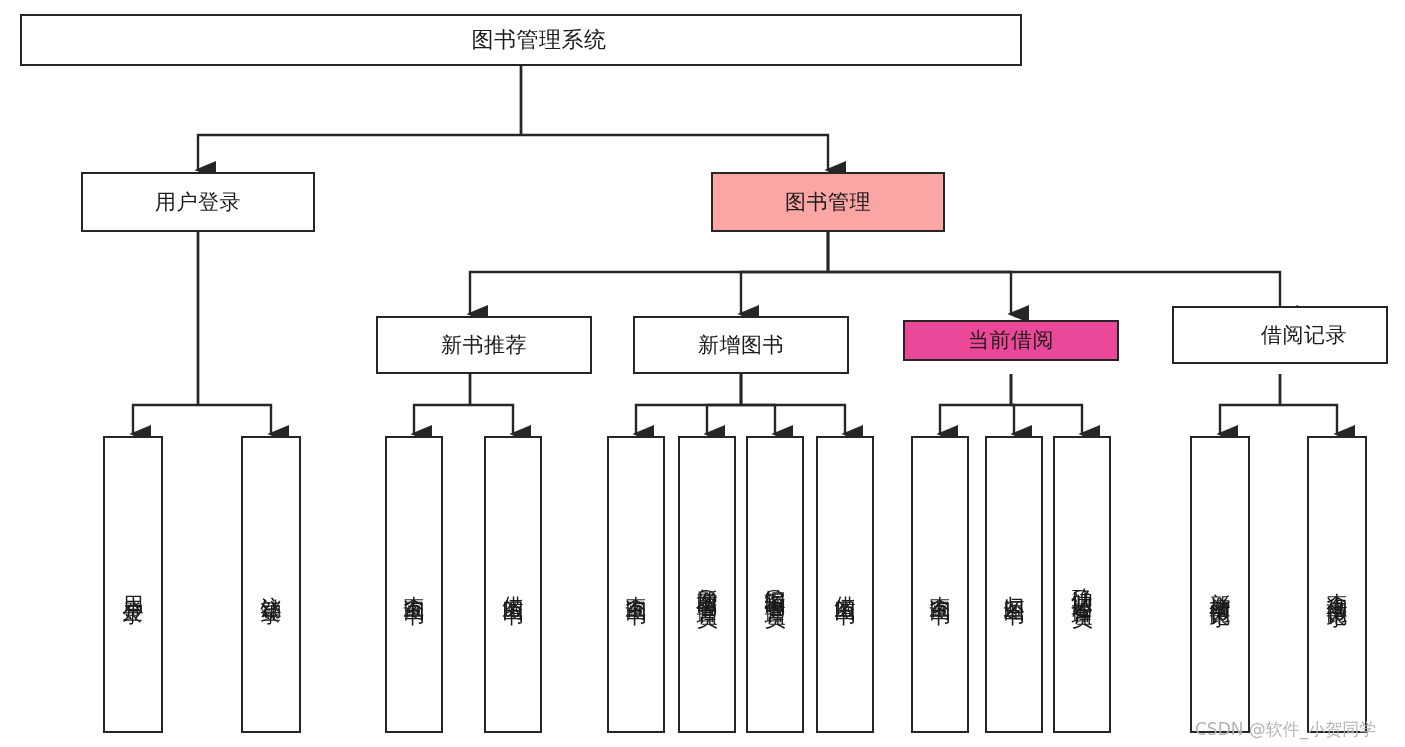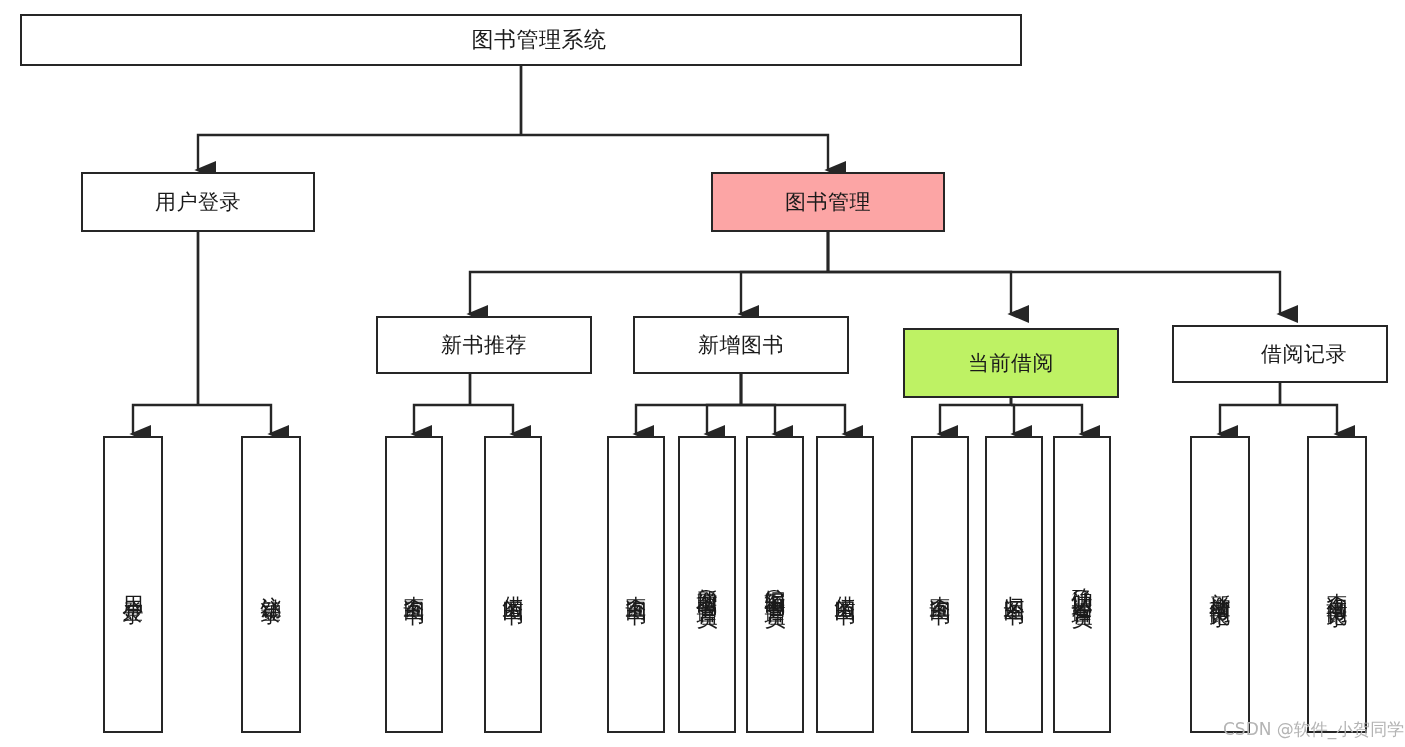--- a/index.html
+++ b/index.html
@@ -129,24 +129,24 @@
       </div>
       <div class="node horiz" style="left: 711px; top: 172px; width: 234px; height: 60px; border-color: rgb(38, 38, 38); background: #fca5a5;">
         <span class="label">图书管理</span>
       </div>
       <div class="node horiz" style="left: 376px; top: 316px; width: 216px; height: 58px; border-color: rgb(38, 38, 38); background: rgb(255, 255, 255);">
         <span class="label">新书推荐</span>
       </div>
       <div class="node horiz" style="left: 633px; top: 316px; width: 216px; height: 58px; border-color: rgb(38, 38, 38); background: rgb(255, 255, 255);">
         <span class="label">新增图书</span>
       </div>
-      <div class="node horiz" style="left: 903px; top: 328px; width: 216px; height: 70px; border-color: rgb(38, 38, 38); background: #bef264;">
+      <div class="node horiz" style="left: 903px; top: 320px; width: 216px; height: 41px; border-color: rgb(38, 38, 38); background: #ec4899;">
         <span class="label">当前借阅</span>
       </div>
-      <div class="node horiz" style="left: 1172px; top: 325px; width: 216px; height: 58px; border-color: rgb(38, 38, 38); background: rgb(255, 255, 255); padding-left: 48px;">
+      <div class="node horiz" style="left: 1172px; top: 306px; width: 216px; height: 58px; border-color: rgb(38, 38, 38); background: rgb(255, 255, 255); padding-left: 48px;">
         <span class="label">借阅记录</span>
       </div>
       <div class="node vert" style="left: 103px; top: 436px; width: 60px; height: 297px; border-color: rgb(38, 38, 38); background: rgb(255, 255, 255);">
         <span class="label">用户登录</span>
       </div>
       <div class="node vert" style="left: 241px; top: 436px; width: 60px; height: 297px; border-color: rgb(38, 38, 38); background: rgb(255, 255, 255);">
         <span class="label">注销登录</span>
       </div>
       <div class="node vert" style="left: 385px; top: 436px; width: 58px; height: 297px; border-color: rgb(38, 38, 38); background: rgb(255, 255, 255);">
         <span class="label">查询图书</span>
@@ -176,15 +176,15 @@
         <span class="label">确认归还（管理员）</span>
       </div>
       <div class="node vert" style="left: 1190px; top: 436px; width: 60px; height: 297px; border-color: rgb(38, 38, 38); background: rgb(255, 255, 255);">
         <span class="label">新增借阅记录</span>
       </div>
       <div class="node vert" style="left: 1307px; top: 436px; width: 60px; height: 297px; border-color: rgb(38, 38, 38); background: rgb(255, 255, 255);">
         <span class="label">查询借阅记录</span>
       </div>
     </div>
 
-  <div class="watermark" style="left: 1195px; top: 718px; color: rgb(180, 180, 180); margin-left: 28px;">CSDN @软件_小贺同学</div>
+  <div class="watermark" style="left: 1195px; top: 718px; color: rgb(180, 180, 180);">CSDN @软件_小贺同学</div>
 
 </div>
 
 </body></html>

